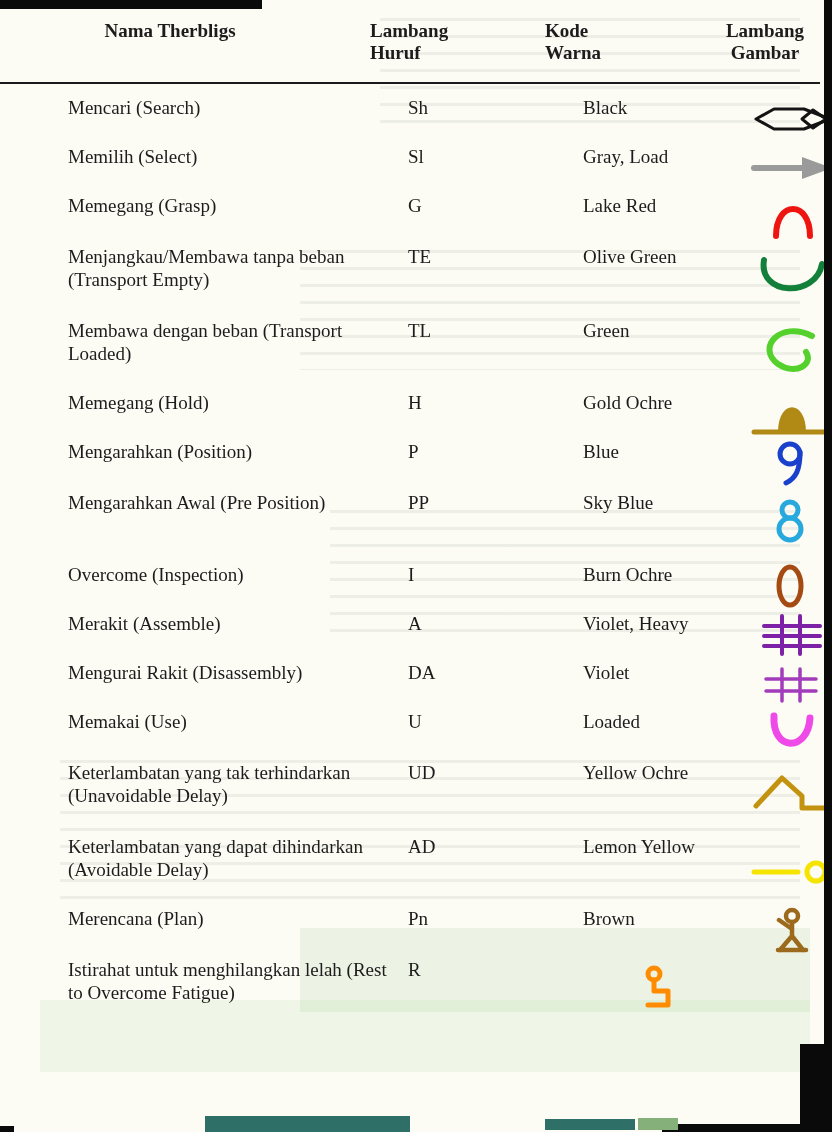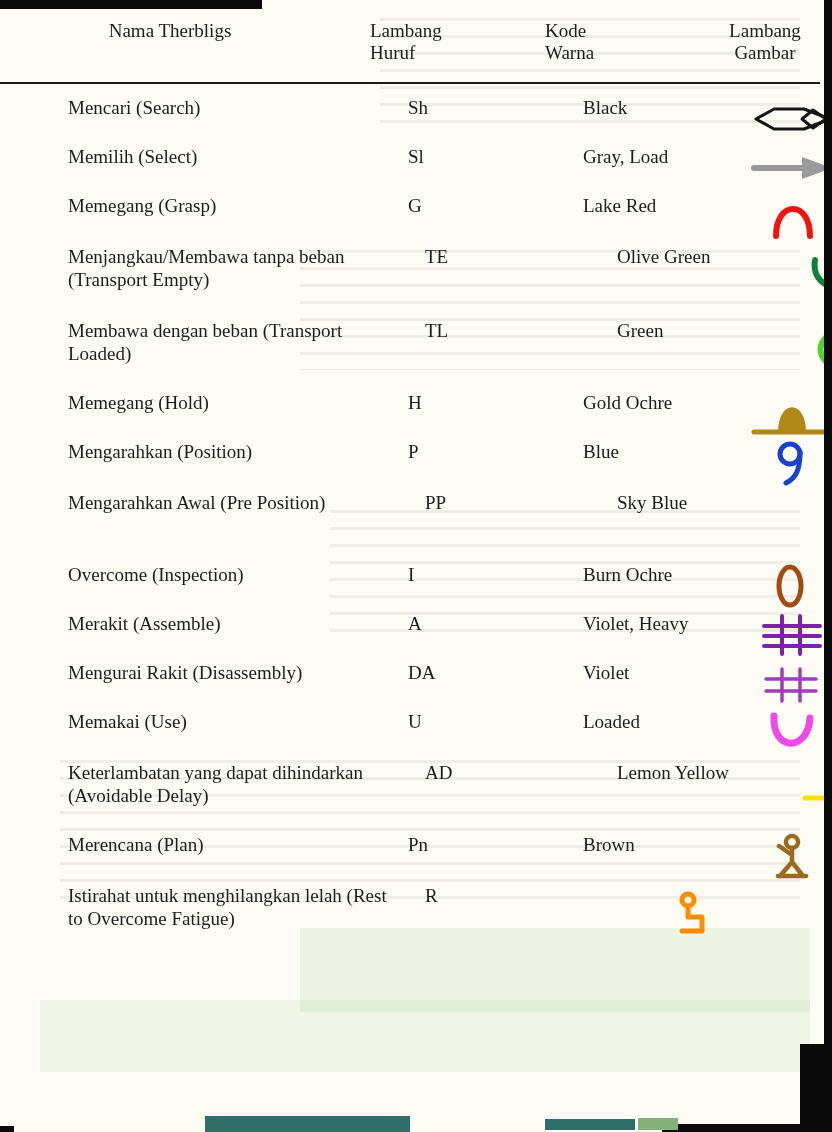--- a/index.html
+++ b/index.html
@@ -18,32 +18,33 @@
     filter:blur(0.7px);
   }
   .tint{position:absolute;pointer-events:none;}
   
   .tbl{position:absolute;left:0;top:12px;width:820px;}
   .thead{
     display:grid;grid-template-columns:340px 175px 165px 1fr;
     padding-left:30px;height:72px;border-bottom:2px solid #1a1a1a;
     font-size:19px;line-height:1.18;align-items:start;padding-top:8px;
     box-sizing:border-box;
+    font-weight:bold;
   }
   .thead .hc{white-space:pre-line;}
   .hc.c1{text-align:center;padding-right:60px;}
   .hc.c2,.hc.c3{text-align:left;}
   .hc.c4{text-align:center;}
   .t-row{
     display:grid;grid-template-columns:340px 175px 165px 1fr;
     padding-left:30px;align-items:start;box-sizing:border-box;
     font-size:19px;line-height:1.22;margin-left:38px;
   }
   .t-row.h1{height:49px;padding-top:12px;}
-  .t-row.h2{height:74px;padding-top:14px;gap:17px;}
+  .t-row.h2{height:74px;padding-top:14px;}
   .cell-name{padding-right:14px;}
   .cell-sym{
     align-self:center;justify-self:center;
     width:92px;height:46px;display:flex;align-items:center;justify-content:center;
   }
   svg{display:block;}
 </style>
 </head>
 <body>
 
@@ -206,20 +207,30 @@
       <div class="cell-name">Memakai (Use)</div>
       <div class="cell-code">U</div>
       <div class="cell-color">Loaded</div>
       <div class="cell-sym">
         <svg width="92" height="46" viewBox="0 0 92 46">
           <path d="M26,6 C24,42 60,42 62,8" fill="none" stroke-width="7" stroke-linecap="round" stroke="#ef49e8"></path>
         </svg>
       </div>
     </div>
 
+    <div class="t-row h2">
+      <div class="cell-name">Keterlambatan yang tak terhindarkan (Unavoidable Delay)</div>
+      <div class="cell-code">UD</div>
+      <div class="cell-color">Yellow Ochre</div>
+      <div class="cell-sym">
+        <svg width="92" height="46" viewBox="0 0 92 46">
+          <path d="M8,38 L34,10 L54,28 L54,40 H80" fill="none" stroke-width="5" stroke-linecap="round" stroke-linejoin="round" stroke="#c3930f"></path>
+        </svg>
+      </div>
+    </div>
 
     <div class="t-row h2">
       <div class="cell-name">Keterlambatan yang dapat dihindarkan (Avoidable Delay)</div>
       <div class="cell-code">AD</div>
       <div class="cell-color">Lemon Yellow</div>
       <div class="cell-sym">
         <svg width="92" height="46" viewBox="0 0 92 46">
           <g fill="none" stroke-width="5" stroke-linecap="round" stroke="#f5e400">
             <path d="M6,30 H50"></path>
             <circle cx="68" cy="30" r="9"></circle>

